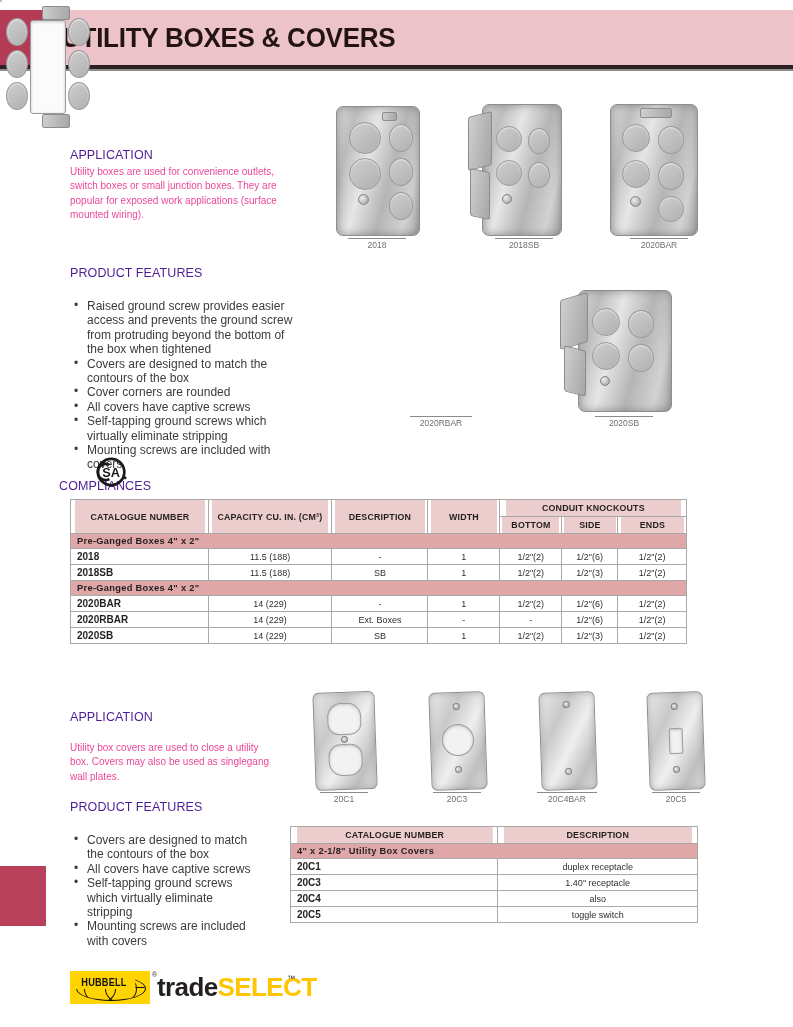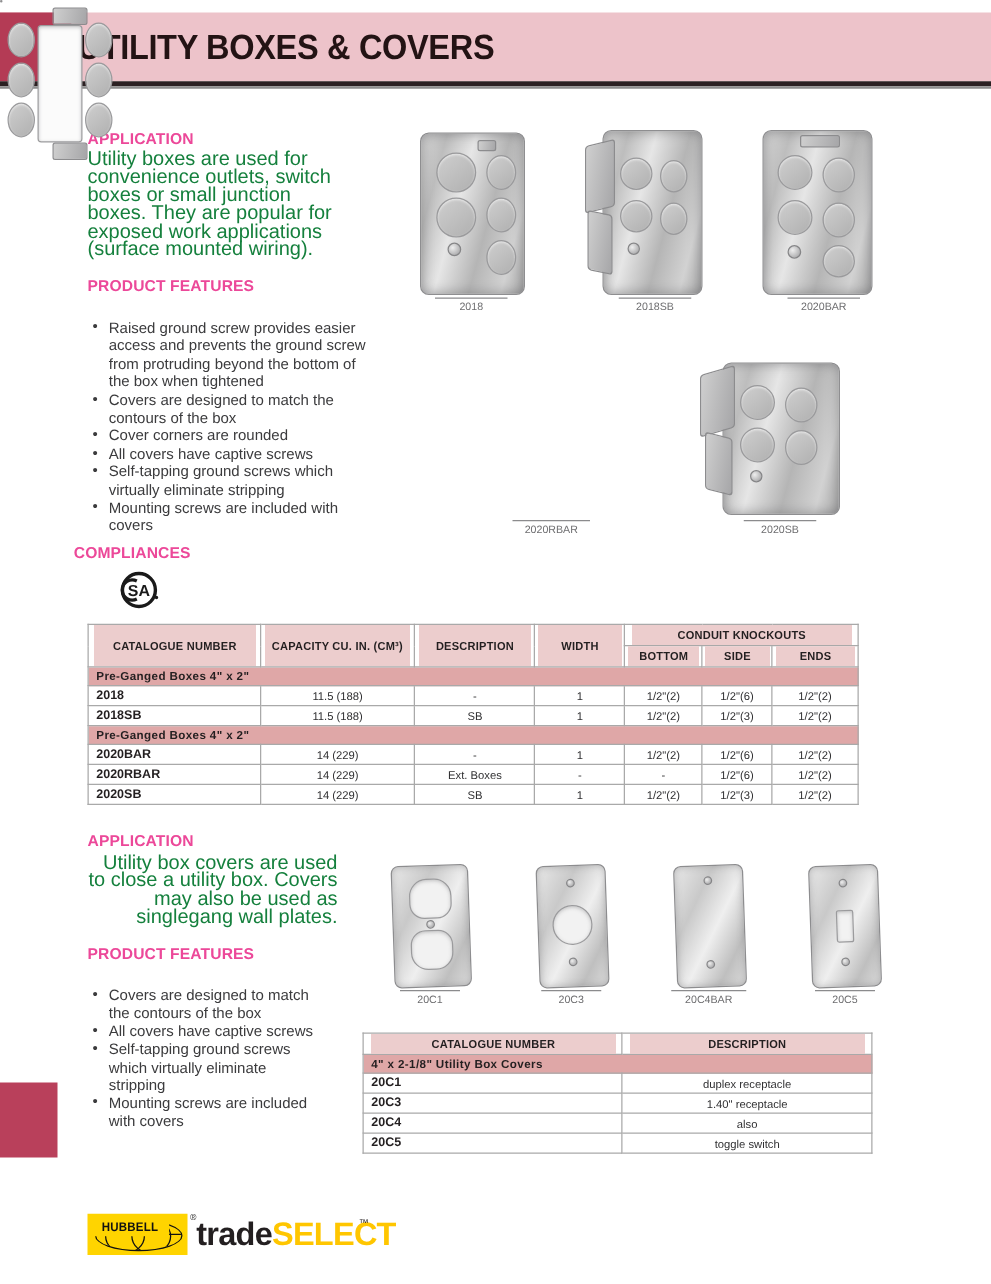--- a/index.html
+++ b/index.html
@@ -23,23 +23,23 @@
     transform:scaleX(.93);transform-origin:left center;
   }
   .hdr-rule{position:absolute;left:0;top:65px;width:793px;height:4px;background:#2b2022;}
   .hdr-rule2{position:absolute;left:0;top:69px;width:793px;height:2px;background:#8d8d8d;}
 
   
   .side-tab{position:absolute;left:0;top:866px;width:46px;height:60px;background:#b9405b;}
 
   
   .sec-head{
-    font-size:12.5px;font-weight:bold;color:#ec4899;letter-spacing:.1px;
-  }
-  .body-txt{font-size:16px;color:#15803d;line-height:14.4px;}
+    font-size:12.5px;font-weight:normal;color:#4c1d95;letter-spacing:.1px;margin-top:44px;
+  }
+  .body-txt{font-size:10px;color:#ec4899;line-height:14.4px;}
   .blk{position:absolute;}
 
   ul.feat{margin:19px 0 0 0;padding:0;list-style:none;}
   ul.feat li{
     position:relative;padding-left:17px;font-size:12px;color:#3b3b3d;
     line-height:14.4px;margin-bottom:0px;
   }
   ul.feat li:before{
     content:"\2022";position:absolute;left:4px;top:-1px;font-size:12px;color:#3b3b3d;
   }
@@ -306,21 +306,21 @@
       <td class="val">1</td>
       <td class="val">1/2"(2)</td>
       <td class="val">1/2"(3)</td>
       <td class="val">1/2"(2)</td>
     </tr>
   </tbody>
 </table>
 
 <div class="blk" style="left:70px;top:666px;width:200px;">
   <div class="sec-head">APPLICATION</div>
-  <div class="body-txt" style="margin-top:4px;text-align:right;">Utility box covers are used to close a utility box. Covers may also be used as singlegang wall plates.</div>
+  <div class="body-txt" style="margin-top:17px;">Utility box covers are used to close a utility box. Covers may also be used as singlegang wall plates.</div>
 </div>
 
 <div class="blk" style="left:70px;top:756px;width:185px;">
   <div class="sec-head">PRODUCT FEATURES</div>
   <ul class="feat">
     <li>Covers are designed to match the contours of the box</li>
     <li>All covers have captive screws</li>
     <li>Self-tapping ground screws which virtually eliminate stripping</li>
     <li>Mounting screws are included with covers</li>
   </ul>

